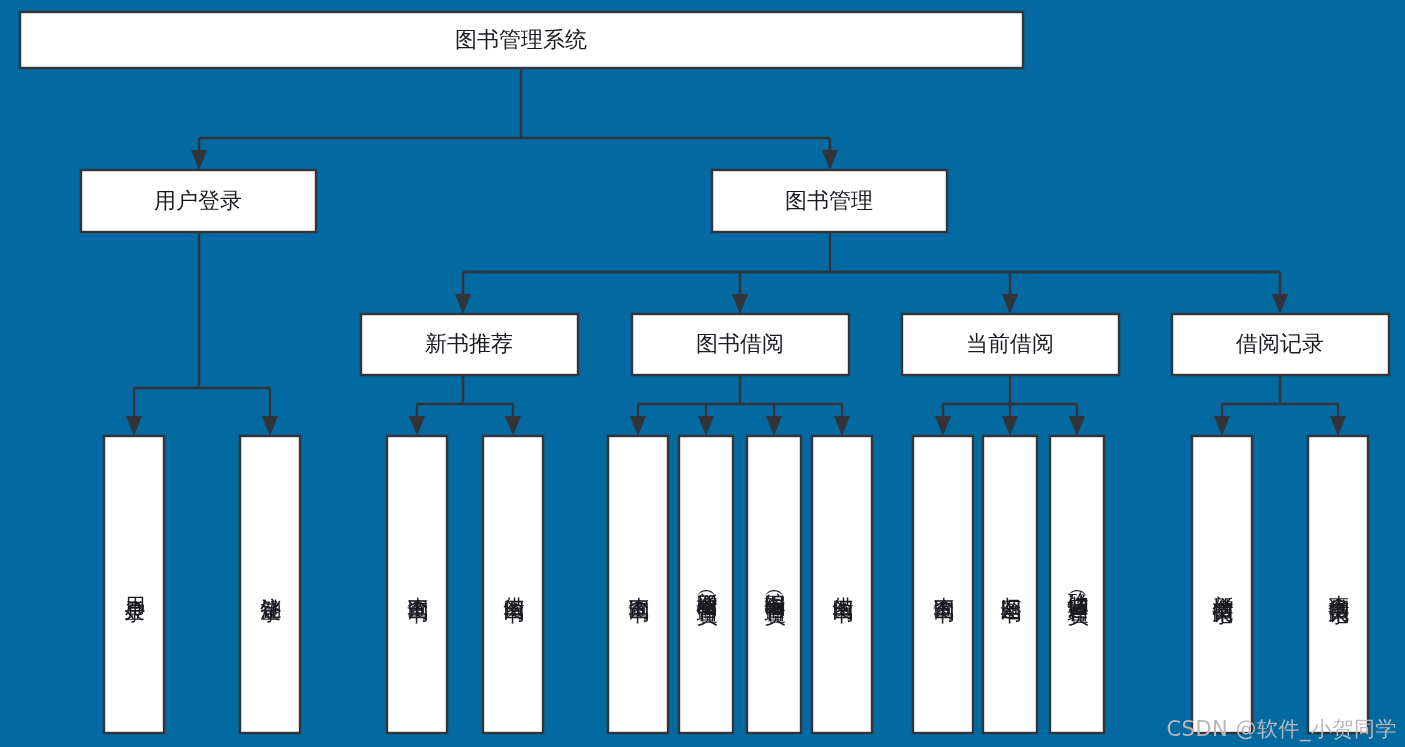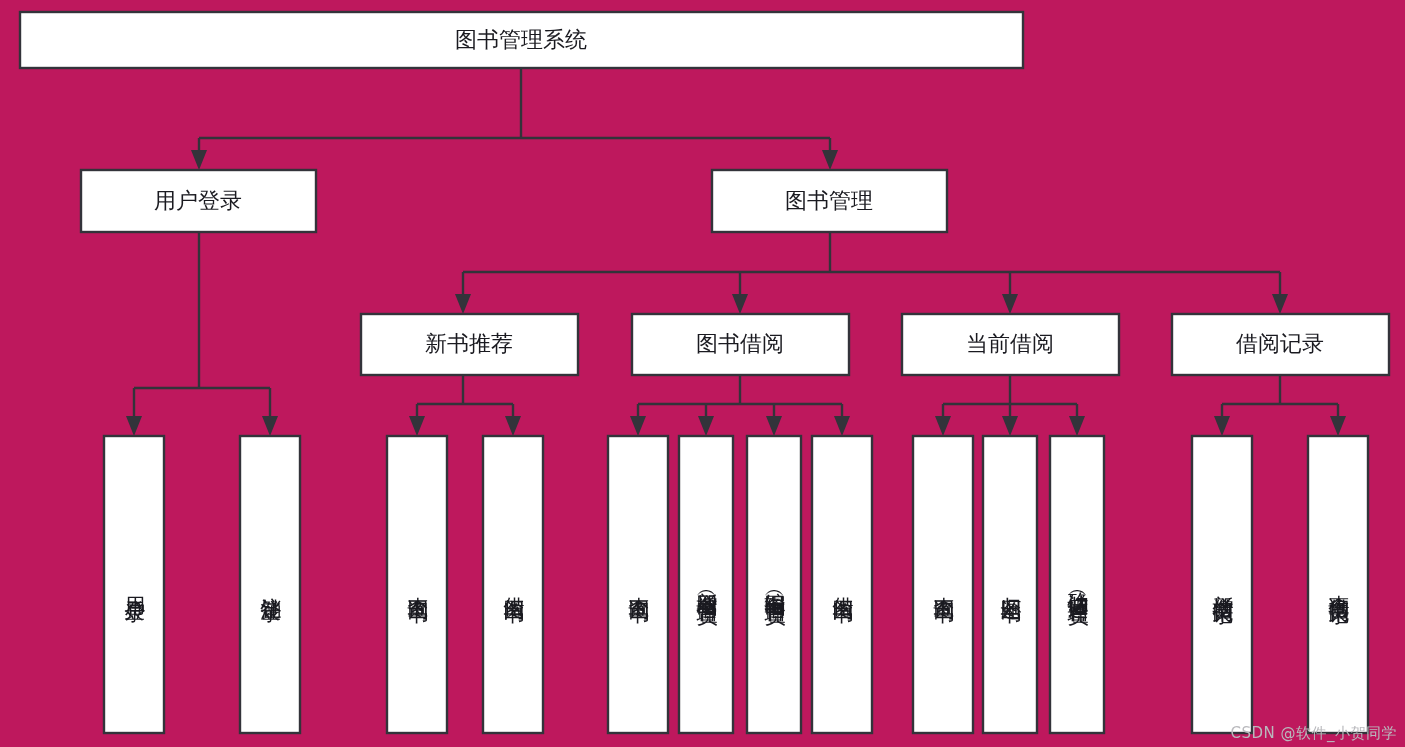--- a/index.html
+++ b/index.html
@@ -10,21 +10,21 @@
   body {
     width: 1405px;
     height: 747px;
     font-family: "DejaVu Sans", "Liberation Sans", sans-serif;
     overflow: hidden;
   }
   #diagram-root {
     position: relative;
     width: 1405px;
     height: 747px;
-    background: #be185d;
+    background: #0369a1;
   }
   svg.diagram {
     position: absolute;
     top: 0;
     left: 0;
     width: 1405px;
     height: 747px;
     display: block;
   }
   .node-rect {
@@ -53,21 +53,21 @@
   }
   .arrow-head {
     fill: #33333a;
     stroke: none;
   }
   .watermark {
     position: absolute;
     right: 8px;
     bottom: 4px;
     font-family: "DejaVu Sans", "Liberation Sans", sans-serif;
-    font-size: 15px;
+    font-size: 21px;
     color: #b9b9bd;
     letter-spacing: 0.5px;
     white-space: nowrap;
     user-select: none;
   }
 </style>
 </head>
 <body>
 
 <div id="diagram-root">

